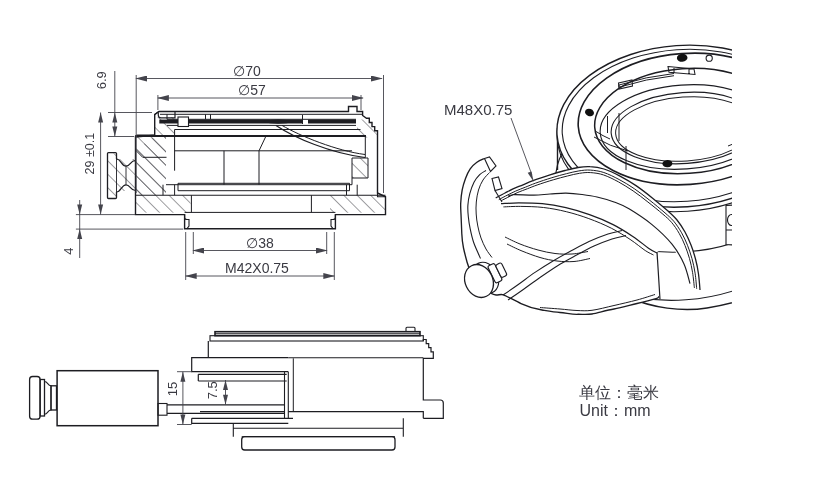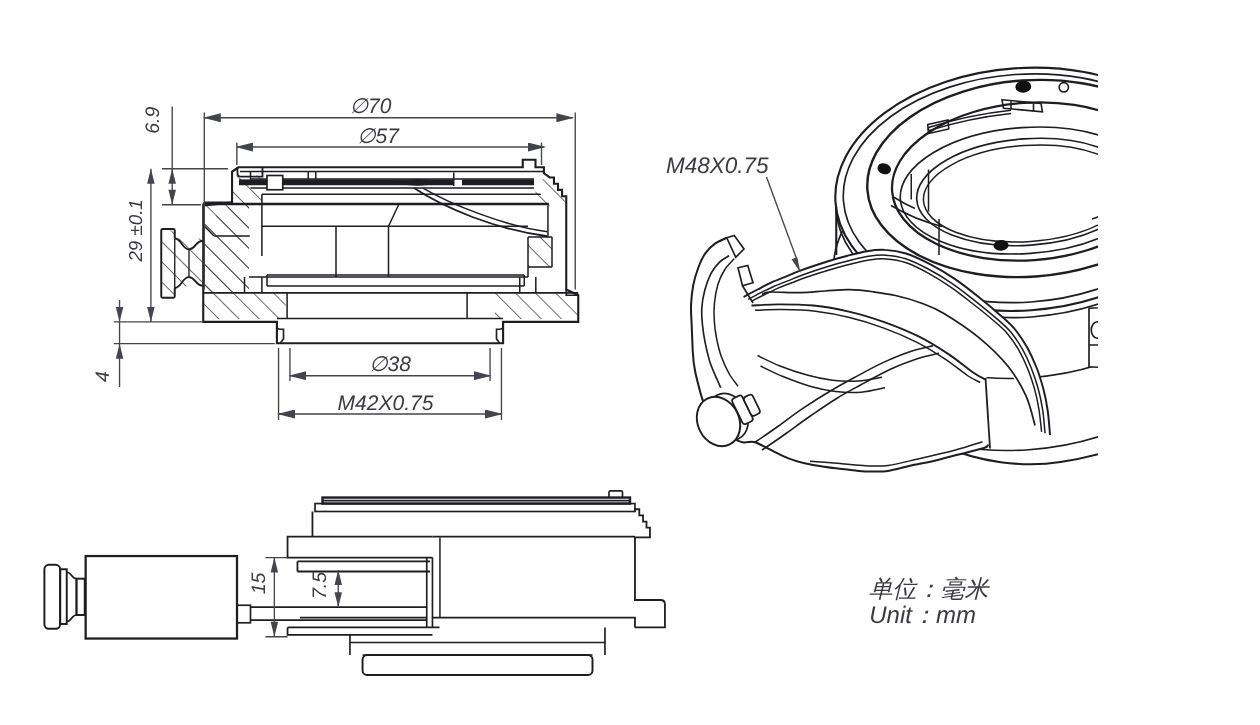--- a/index.html
+++ b/index.html
@@ -1,16 +1,16 @@
 <!DOCTYPE html>
 <html><head>
 <meta charset="utf-8">
 <style>
 html,body{margin:0;padding:0;background:#fff;}
-#wrap{width:732px;height:483px;position:relative;background:#fff;overflow:hidden;font-style:italic;}
+#wrap{width:732px;height:483px;position:relative;background:#fff;overflow:hidden;}
 text{font-family:"Liberation Sans",sans-serif;fill:#3a3a42;}
 </style>
 </head>
 <body>
 <div id="wrap">
 <svg width="840" height="483" viewBox="0 0 840 483" xmlns="http://www.w3.org/2000/svg">
 <defs>
 <pattern id="hatch" width="9.5" height="9.5" patternUnits="userSpaceOnUse" patternTransform="rotate(-45)">
   <line x1="0" y1="0" x2="0" y2="9.5" stroke="#35353b" stroke-width="0.95"></line>
 </pattern>

